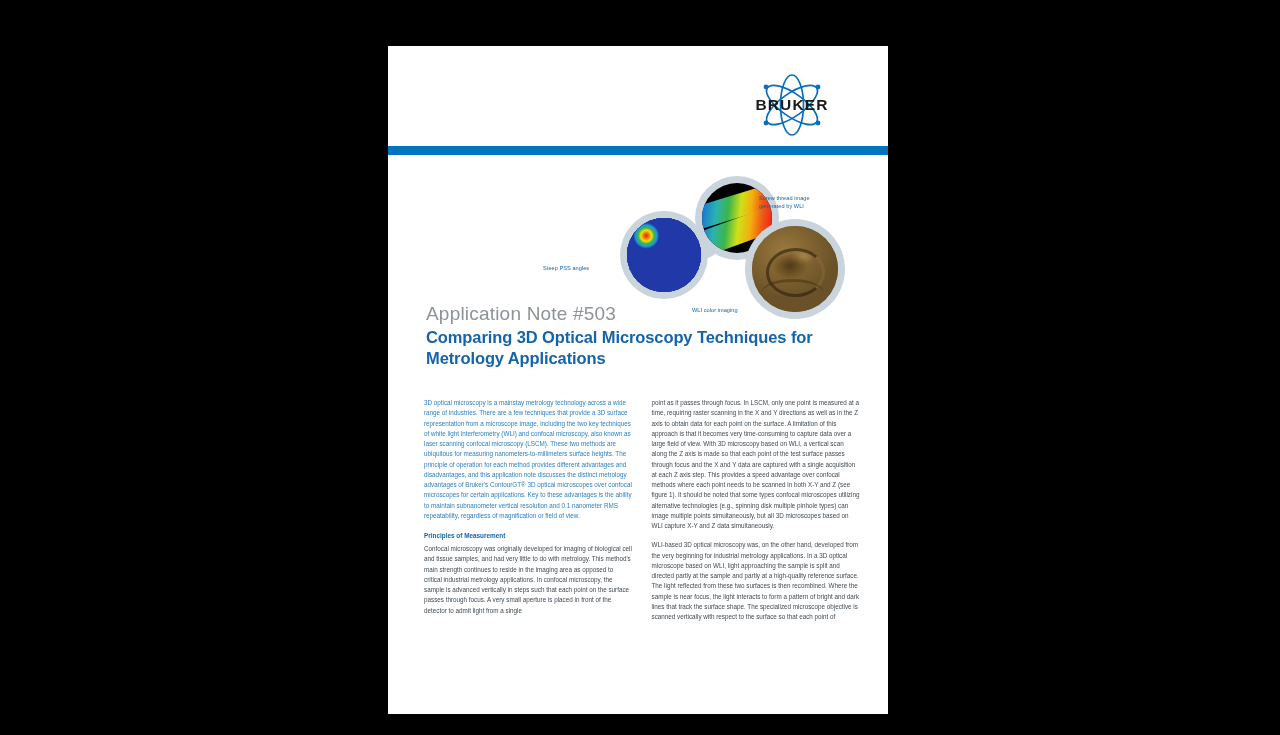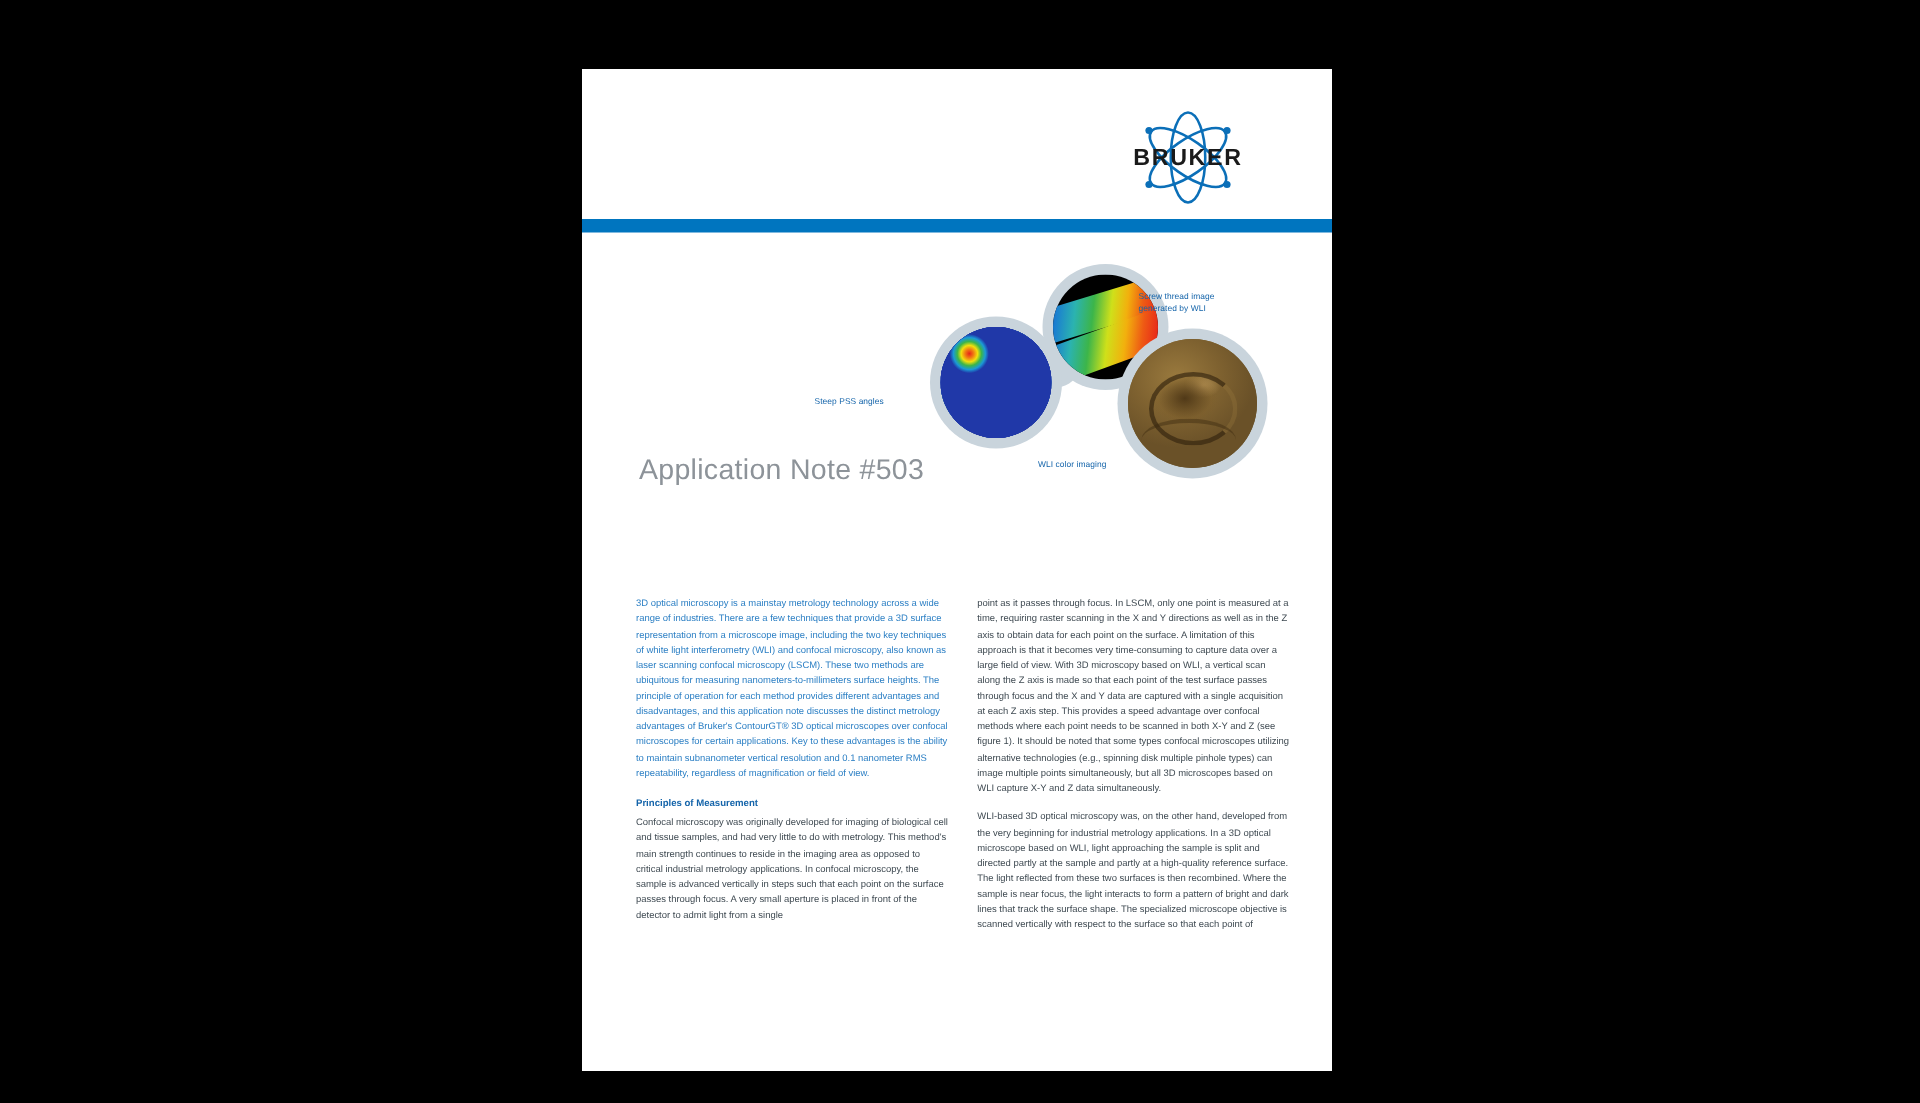--- a/index.html
+++ b/index.html
@@ -268,20 +268,21 @@
     </div>
 
     <div class="hero-caption" id="cap-pss">Steep PSS angles</div>
     <div class="hero-caption" id="cap-screw">Screw thread image
 generated by WLI</div>
     <div class="hero-caption" id="cap-color">WLI color imaging</div>
   </div>
 
   <div id="title-block">
     <div id="kicker">Application Note #503</div>
+    <h1 id="headline">Comparing 3D Optical Microscopy Techniques for Metrology Applications</h1>
   </div>
 
   <div id="columns">
 
     <div class="col">
       <p class="p-intro">3D optical microscopy is a mainstay metrology technology across a wide range of industries. There are a few techniques that provide a 3D surface representation from a microscope image, including the two key techniques of white light interferometry (WLI) and confocal microscopy, also known as laser scanning confocal microscopy (LSCM). These two methods are ubiquitous for measuring nanometers-to-millimeters surface heights. The principle of operation for each method provides different advantages and disadvantages, and this application note discusses the distinct metrology advantages of Bruker's ContourGT® 3D optical microscopes over confocal microscopes for certain applications. Key to these advantages is the ability to maintain subnanometer vertical resolution and 0.1 nanometer RMS repeatability, regardless of magnification or field of view.</p>
       <div class="sec-head">Principles of Measurement</div>
       <p class="p-body">Confocal microscopy was originally developed for imaging of biological cell and tissue samples, and had very little to do with metrology. This method's main strength continues to reside in the imaging area as opposed to critical industrial metrology applications. In confocal microscopy, the sample is advanced vertically in steps such that each point on the surface passes through focus. A very small aperture is placed in front of the detector to admit light from a single</p>
     </div>
 

